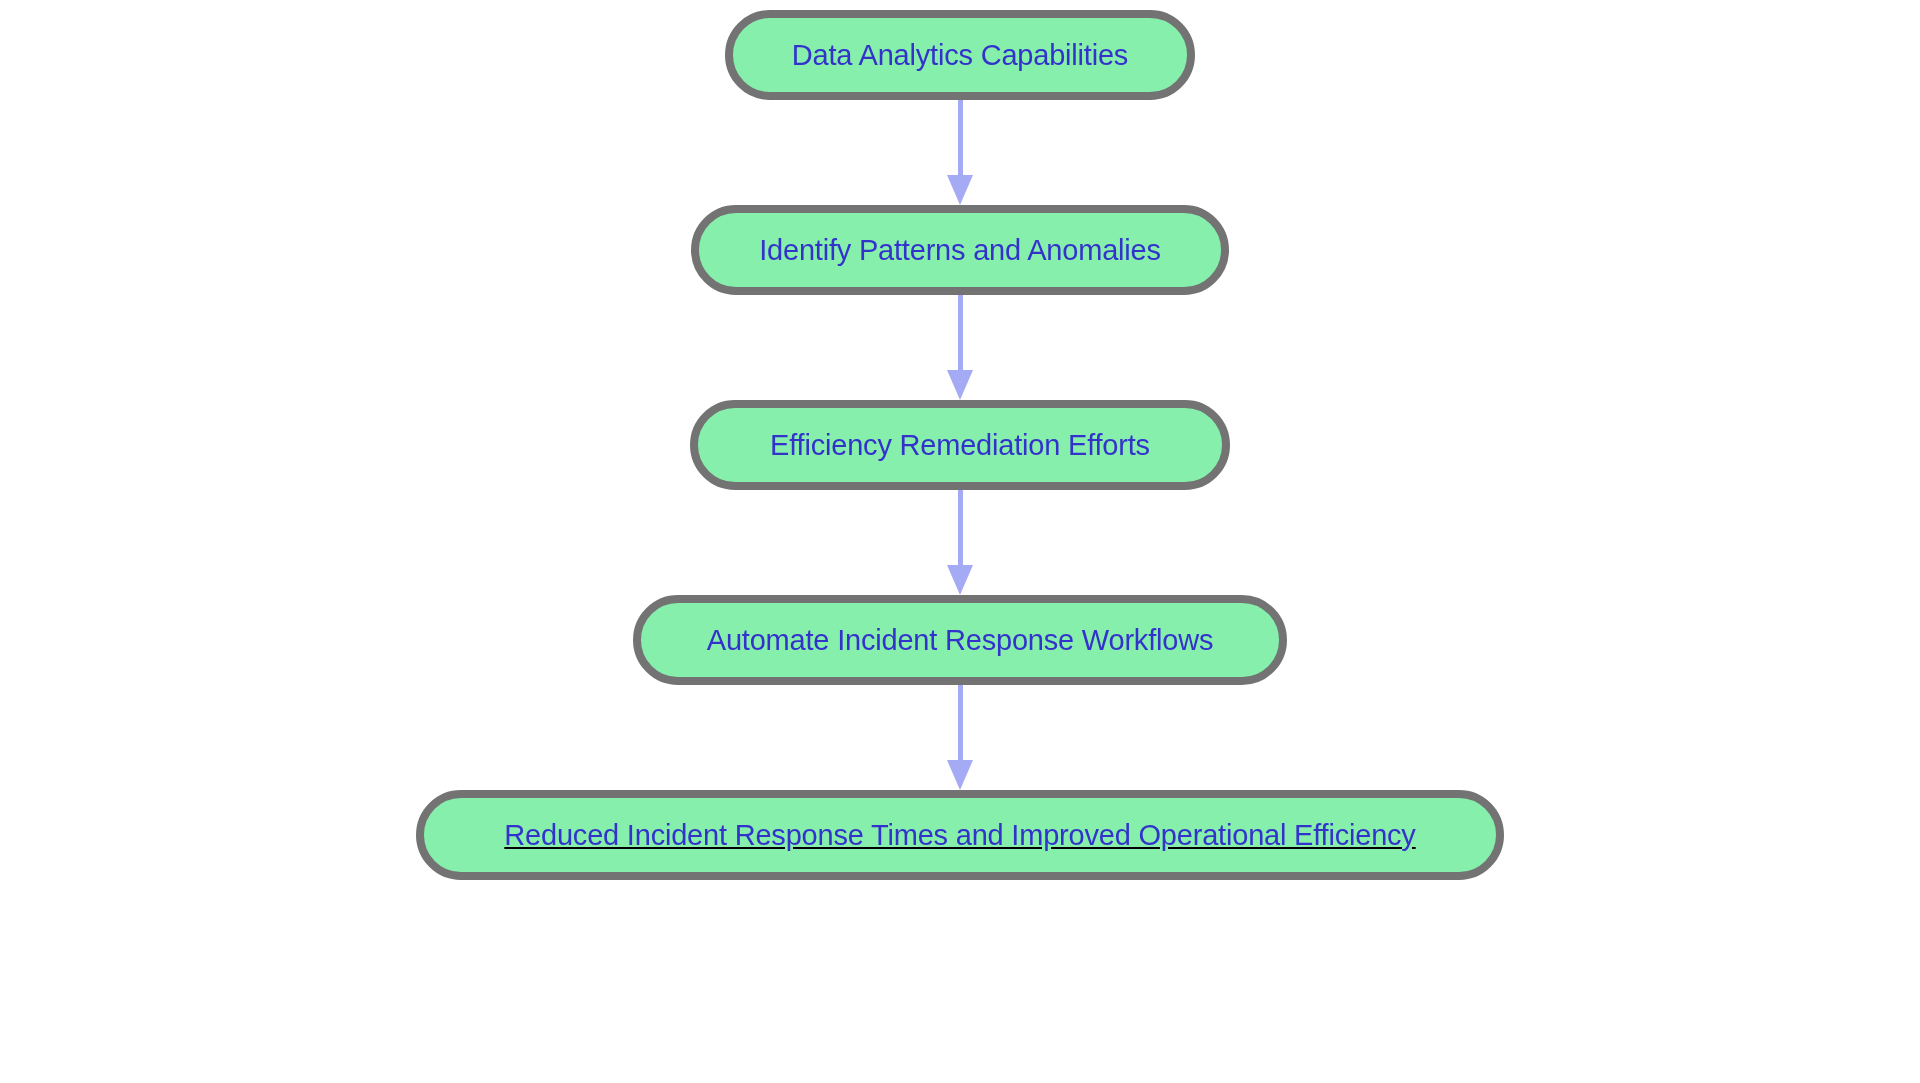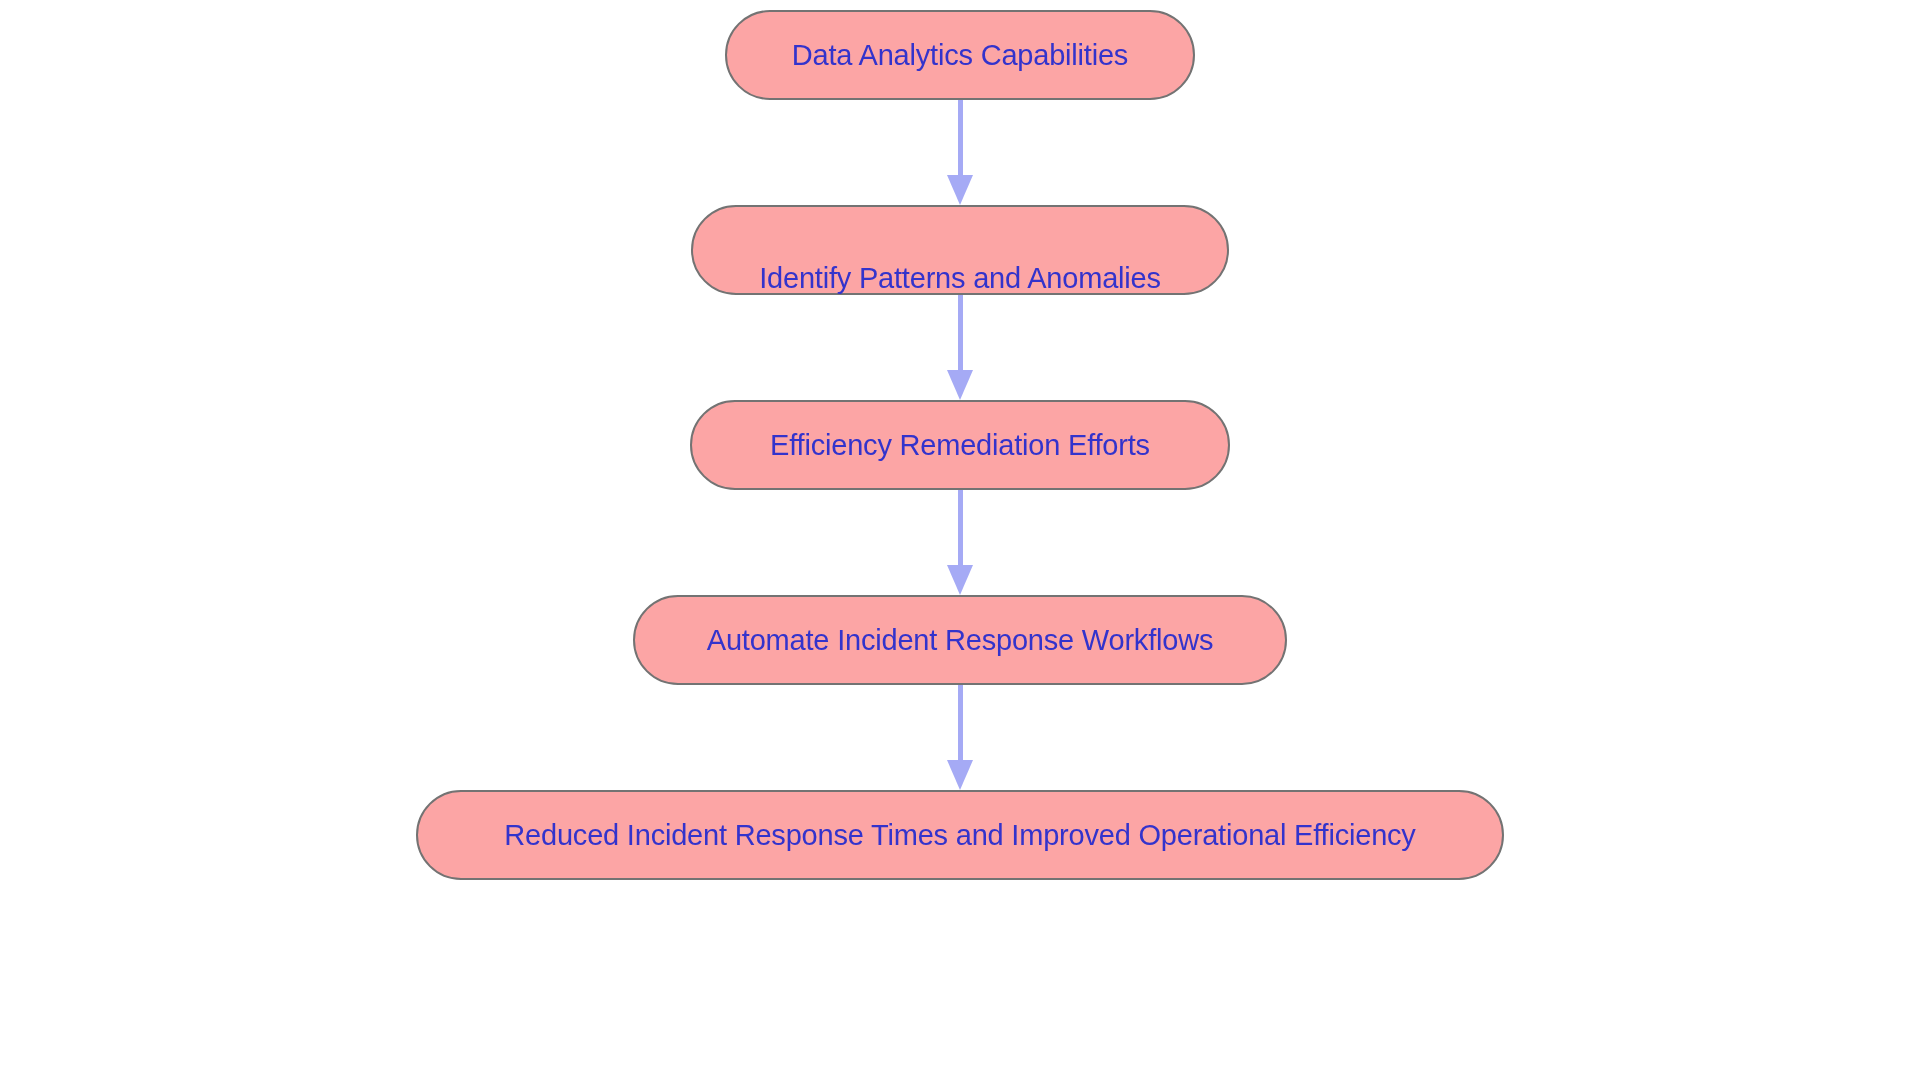--- a/index.html
+++ b/index.html
@@ -32,22 +32,22 @@
     flex-direction: column;
     align-items: center;
     justify-content: flex-start;
   }
 
   .node {
     box-sizing: border-box;
     display: flex;
     align-items: center;
     justify-content: center;
-    background: #fca5a5;
-    border: 2px solid #737373;
+    background: #86efac;
+    border: 8px solid #737373;
     border-radius: 999px;
     height: 90px;
     padding: 0 56px;
     white-space: nowrap;
   }
 
   .node-label {
     color: #3333cc;
     font-family: "Liberation Sans", sans-serif;
     font-size: 29px;
@@ -76,24 +76,24 @@
   .connector-arrowhead {
     width: 0;
     height: 0;
     border-left: 13px solid transparent;
     border-right: 13px solid transparent;
     border-top: 30px solid #a5aaf5;
   }
 
   
   .node.n0 { min-width: 470px; }
-  .node.n1 { min-width: 538px; align-items: flex-end; }
+  .node.n1 { min-width: 538px; }
   .node.n2 { min-width: 540px; }
   .node.n3 { min-width: 654px; align-items: center; }
-  .node.n4 { min-width: 1088px; }
+  .node.n4 { min-width: 1088px; text-decoration: underline; }
 
   .spacer-top { height: 10px; }
 </style>
 </head>
 <body>
 
 <div id="flow-canvas">
   <div class="flow-column">
 
     <div class="spacer-top"></div>

